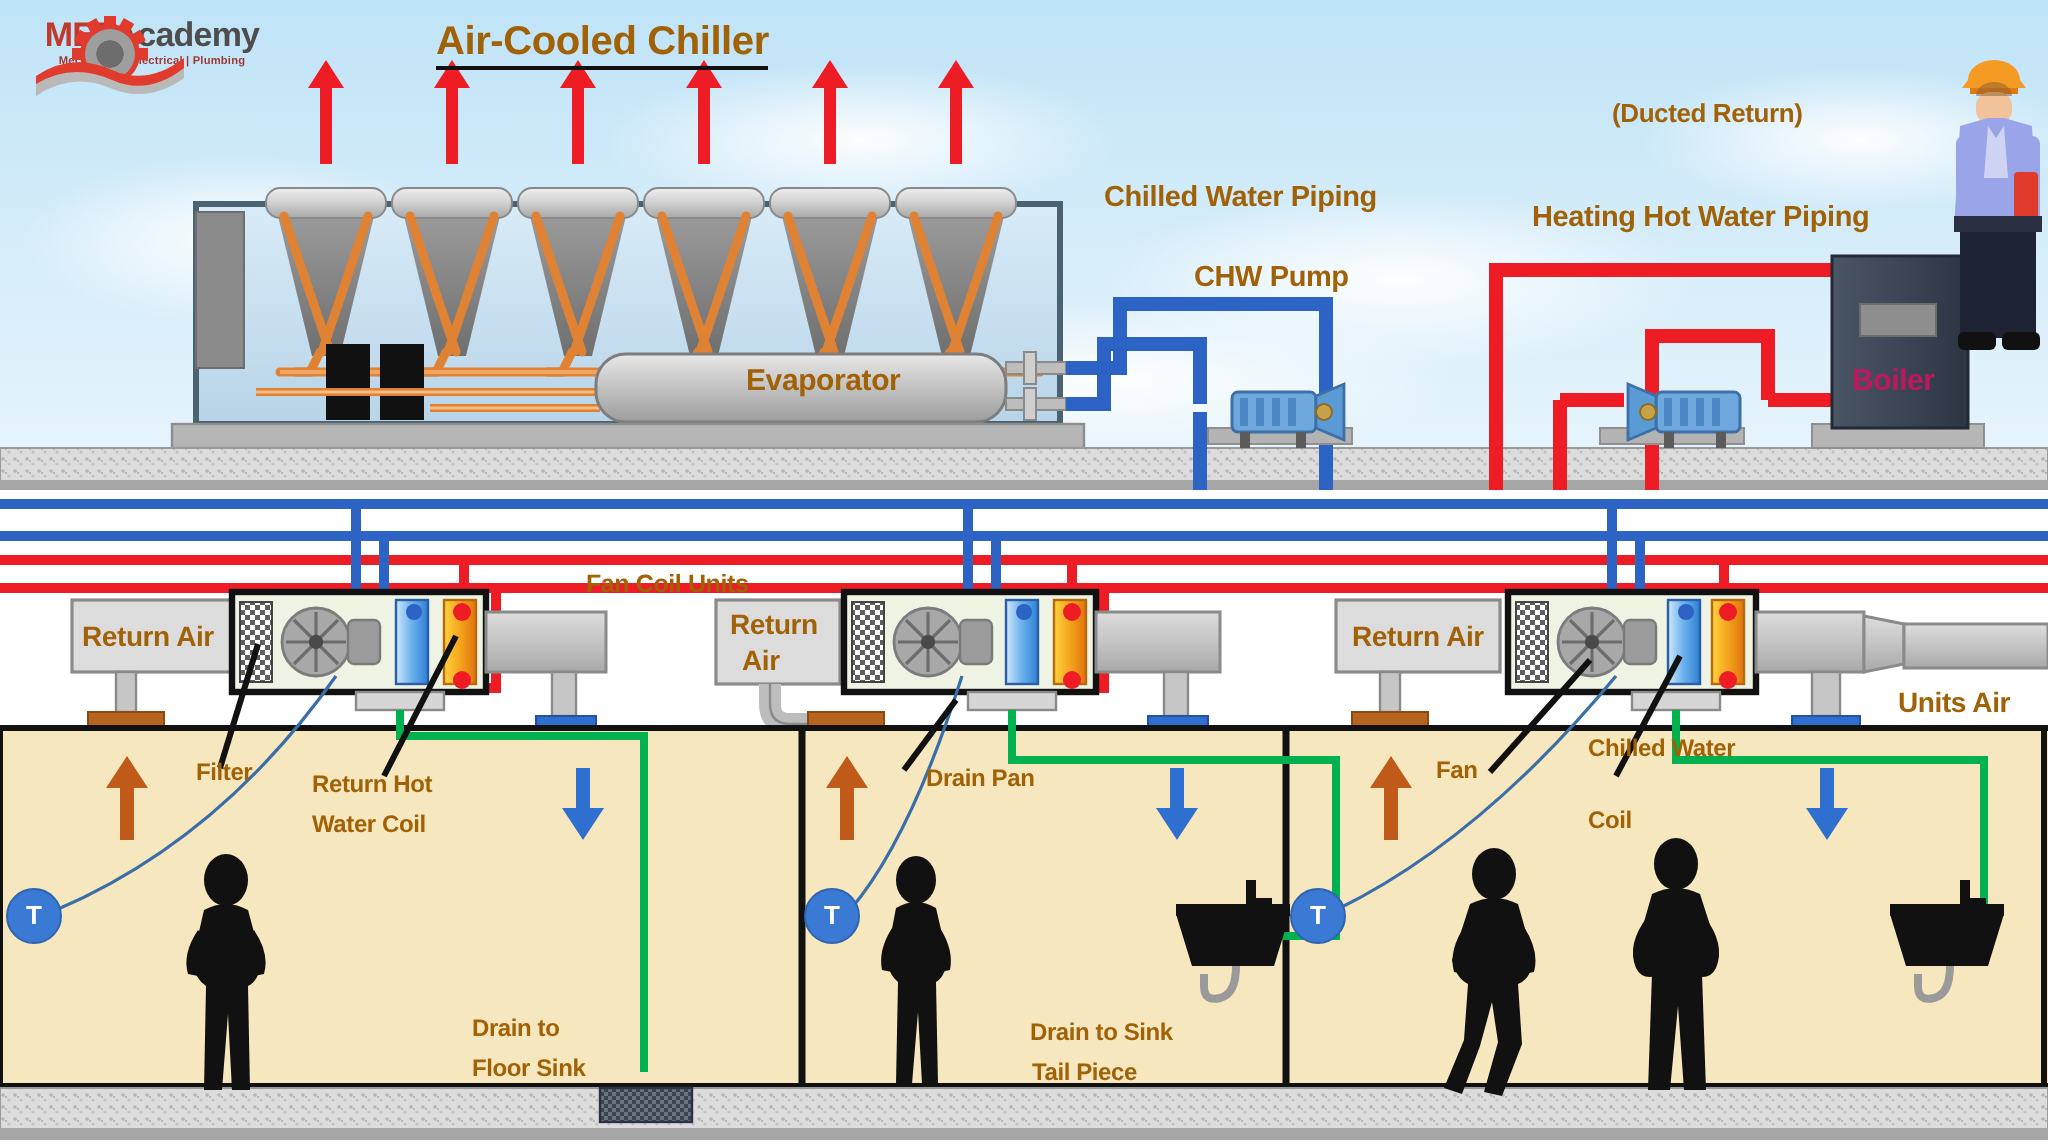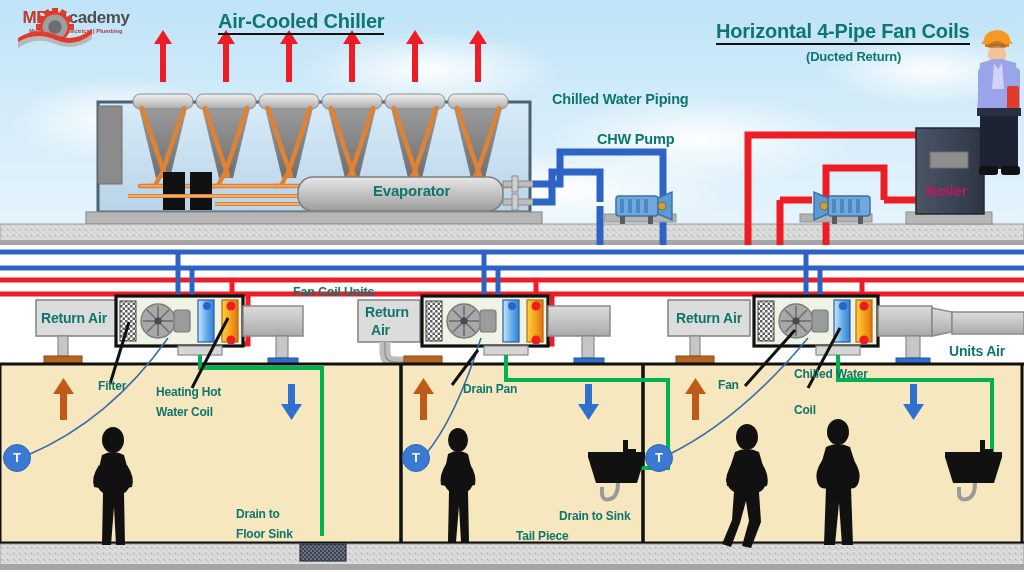--- a/index.html
+++ b/index.html
@@ -13,21 +13,21 @@
     width:1024px;
     height:572px;
     overflow:hidden;
     background:#ffffff;
   }
   #stage svg{position:absolute;left:0;top:0;}
   .lbl{
     position:absolute;
     font-family:"Liberation Sans", sans-serif;
     font-weight:bold;
-    color:#0f766e;
+    color:#a16207;
     white-space:nowrap;
     line-height:1.12;
     letter-spacing:-0.2px;
   }
   .title-main{
     font-size:20px;
     font-weight:bold;
     border-bottom:2.5px solid #111;
     padding-bottom:1px;
     white-space:nowrap;
@@ -595,46 +595,46 @@
         <circle r="7" fill="#6d6d6d"></circle>
       </g>
       <path d="M2,30 q18,-12 38,-3 q18,8 36,-6 l0,7 q-18,13 -37,5 q-19,-8 -37,4 z" fill="#e03b2c"></path>
       <path d="M2,34 q18,-11 38,-2 q18,8 36,-6 l0,5 q-18,13 -37,5 q-19,-8 -37,4 z" fill="#b9b9b9"></path>
     </svg>
     <div class="logo-text"><span class="logo-mep">MEP</span><span class="logo-acad">Academy</span></div>
     <div class="logo-tag">Mechanical | Electrical | Plumbing</div>
   </div>
 
   <div class="lbl title-main" style="left:218px; top:10px;">Air-Cooled Chiller</div>
-  <div class="lbl title-main" style="left:716px; top:20px;">Horizontal 4-Pipe Fan Coils</div>
   <div class="lbl subtitle" style="left:806px; top:50px;">(Ducted Return)</div>
 
   <div class="lbl piping-lbl" style="left:552px; top:91px;">Chilled Water Piping</div>
+  <div class="lbl piping-lbl" style="left:766px; top:101px;">Heating Hot Water Piping</div>
   <div class="lbl piping-lbl" style="left:597px; top:131px;">CHW Pump</div>
 
   <div class="lbl box-lbl" style="left:373px; top:183px; font-size:15px;">Evaporator</div>
   <div class="lbl box-lbl" style="left:926px; top:183px; font-size:15px; color:#be185d;">Boiler</div>
   <div class="lbl" style="left:293px; top:285px; font-size:12.5px;">Fan Coil Units</div>
 
   <div class="lbl box-lbl" style="left:41px; top:311px;">Return Air</div>
   <div class="lbl box-lbl" style="left:365px; top:305px;">Return</div>
   <div class="lbl box-lbl" style="left:371px; top:323px;">Air</div>
   <div class="lbl box-lbl" style="left:676px; top:311px;">Return Air</div>
   <div class="lbl box-lbl" style="left:949px; top:344px;">Units Air</div>
 
   <div class="lbl callout" style="left:98px; top:380px;">Filter</div>
-  <div class="lbl callout" style="left:156px; top:386px;">Heating Hot</div>
+  <div class="lbl callout" style="left:156px; top:386px;">Return Hot</div>
   <div class="lbl callout" style="left:156px; top:406px;">Water Coil</div>
   <div class="lbl callout" style="left:463px; top:383px;">Drain Pan</div>
   <div class="lbl callout" style="left:718px; top:379px;">Fan</div>
   <div class="lbl callout" style="left:794px; top:368px;">Chilled Water</div>
   <div class="lbl callout" style="left:794px; top:404px;">Coil</div>
 
   <div class="lbl callout" style="left:236px; top:508px;">Drain to</div>
   <div class="lbl callout" style="left:236px; top:528px;">Floor Sink</div>
-  <div class="lbl callout" style="left:544px; top:510px;padding-left:15px;">Drain to Sink</div>
+  <div class="lbl callout" style="left:500px; top:510px;padding-left:15px;">Drain to Sink</div>
   <div class="lbl callout" style="left:516px; top:530px;">Tail Piece</div>
 
   <div class="tstat" style="left:3px; top:444px;">T</div>
   <div class="tstat" style="left:402px; top:444px;">T</div>
   <div class="tstat" style="left:645px; top:444px;">T</div>
 
 </div>
 
 </body></html>

